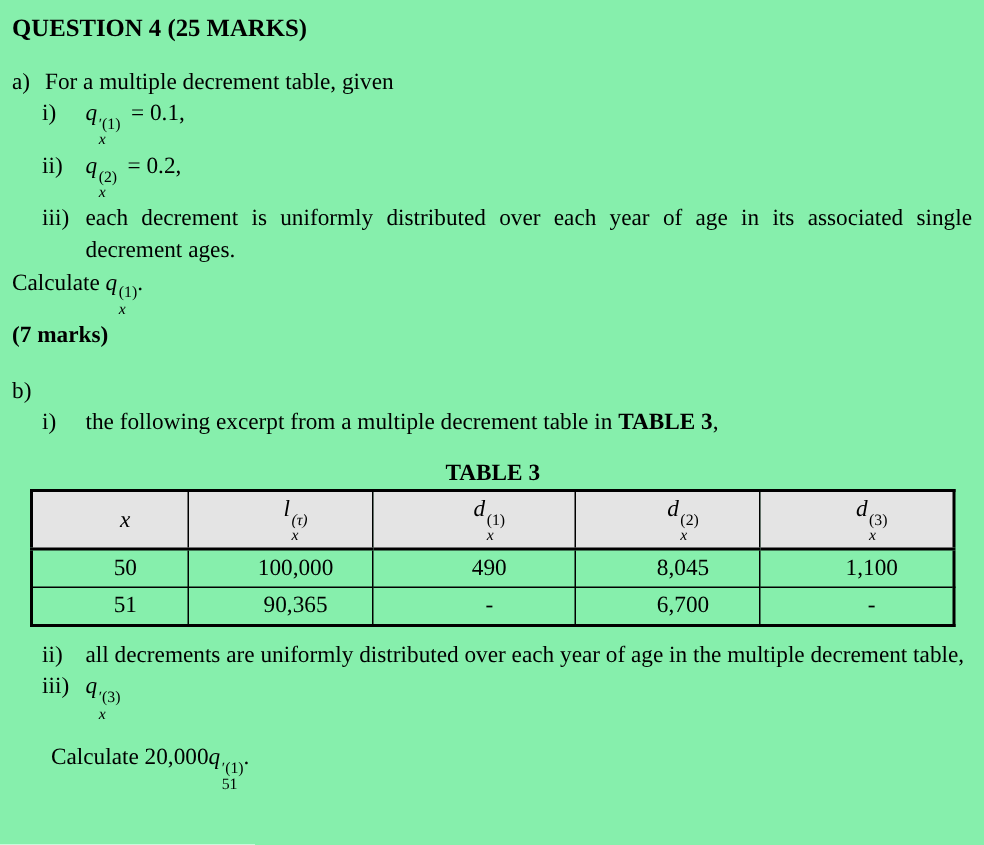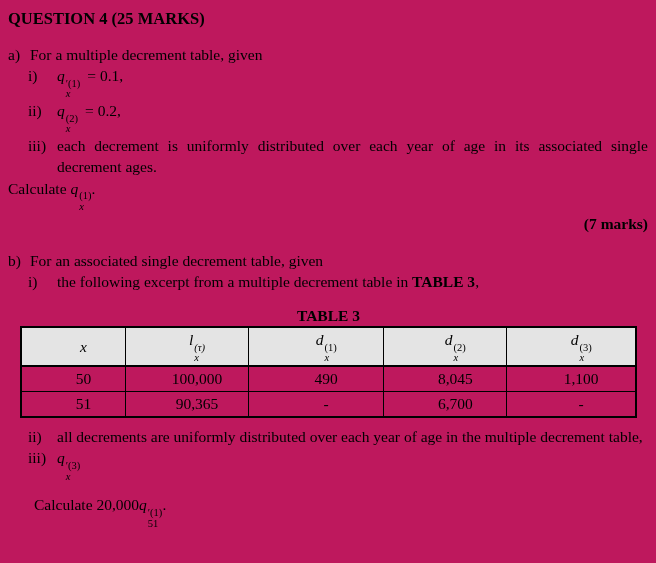--- a/index.html
+++ b/index.html
@@ -1,34 +1,34 @@
 <!DOCTYPE html>
 <html><head>
 <meta charset="utf-8">
 <style>
   html,body { margin:0; padding:0; background:#fff; }
   .page {
     position:relative; width:656px; height:563px; box-sizing:border-box;
-    padding:6px 8px; background:#be185d; color:#000;
+    padding:6px 8px; background:#86efac; color:#000;
     font-family:"Liberation Serif", serif; font-size:15.5px; line-height:1.38;
     overflow:hidden;
   }
   .title { font-weight:bold; font-size:16.5px; margin:2px 0 13px 0; }
 
   .lead { display:flex; }
   .lead .plabel { flex:0 0 22px; }
 
   .list .litem { display:flex; padding-left:20px; }
   .litem .llabel { flex:0 0 29px; }
   .litem .lcontent { flex:1; }
   .just { text-align:justify; }
 
   .calc { }
   .calc-b { margin-top:12px; margin-left:26px; }
-  .marks { text-align:right; font-weight:bold; }
+  .marks { font-weight:bold; }
   .sect-b { margin-top:16px; }
 
   
   .mvar { font-style:italic; }
   .mstack {
     display:inline-flex; flex-direction:column; align-items:flex-start;
     font-size:0.68em; line-height:1.0; vertical-align:-0.55em; padding-left:1px;
   }
   .msup { display:block; font-style:normal; }
   .msup.it { font-style:italic; }
@@ -86,21 +86,20 @@
 
   <div class="calc"><span>Calculate </span><span class="mvar">q</span><span class="mstack">
         <span class="msup">(1)</span>
         <span class="msub">x</span>
       </span><span>.</span></div>
 
   <div class="marks">(7 marks)</div>
 
   <div class="lead sect-b">
     <span class="plabel">b)</span>
-    <span>For an associated single decrement table, given</span>
   </div>
 
   <div class="list">
     <div class="litem">
       <span class="llabel">i)</span>
       <span class="lcontent"><span>the following excerpt from a multiple decrement table in </span><b>TABLE 3</b><span>,</span></span>
     </div>
   </div>
 
   <div class="tcap">TABLE 3</div>

